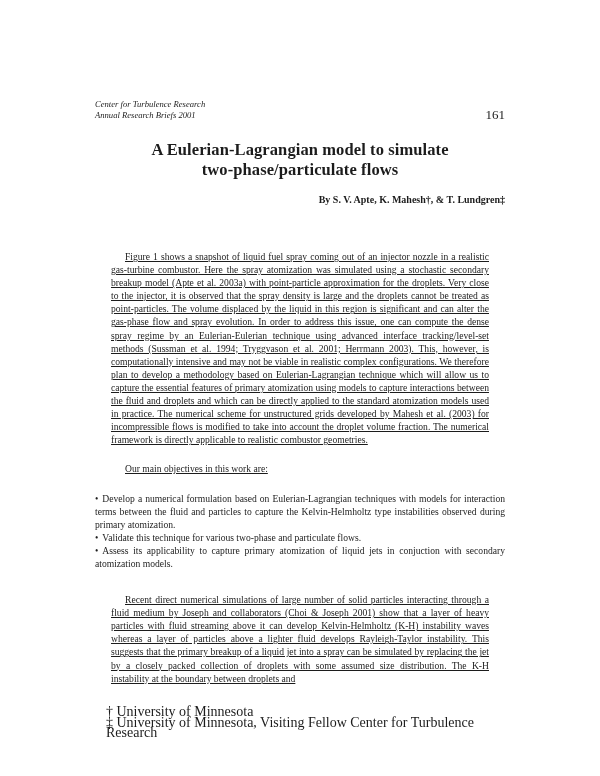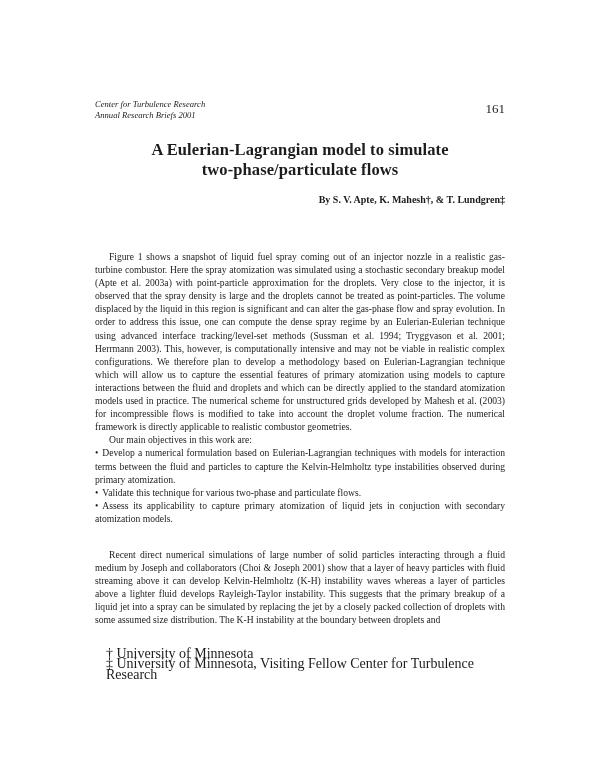--- a/index.html
+++ b/index.html
@@ -14,21 +14,21 @@
     height: 776px;
     box-sizing: border-box;
     background: #ffffff;
     padding: 99px 95px 0 95px;
     font-family: "Liberation Serif", "DejaVu Serif", serif;
     color: #1c1c1c;
   }
   .header {
     display: flex;
     justify-content: space-between;
-    align-items: center;
+    align-items: flex-end;
   }
   .running-head {
     font-style: italic;
     font-size: 8.6px;
     line-height: 10.5px;
   }
   .page-number {
     font-size: 13px;
     line-height: 10.5px;
   }
@@ -47,24 +47,25 @@
     font-weight: bold;
   }
   .section-heading {
     font-size: 10px;
     font-weight: bold;
     margin: 0;
   }
   .section-1 { margin-top: 45px; }
   .section-2 { margin-top: 23px; }
   p.body-par {
-    margin: 0;
+    margin: 16px;
     font-size: 9.6px;
     line-height: 13.1px;
     text-align: justify;
+    text-decoration: underline;
   }
   p.first-after-heading { margin-top: 11px; }
   p.indent { text-indent: 14px; }
   ul.bullets {
     margin: 0;
     padding: 0;
     list-style: none;
   }
   ul.bullets li {
     font-size: 9.6px;

